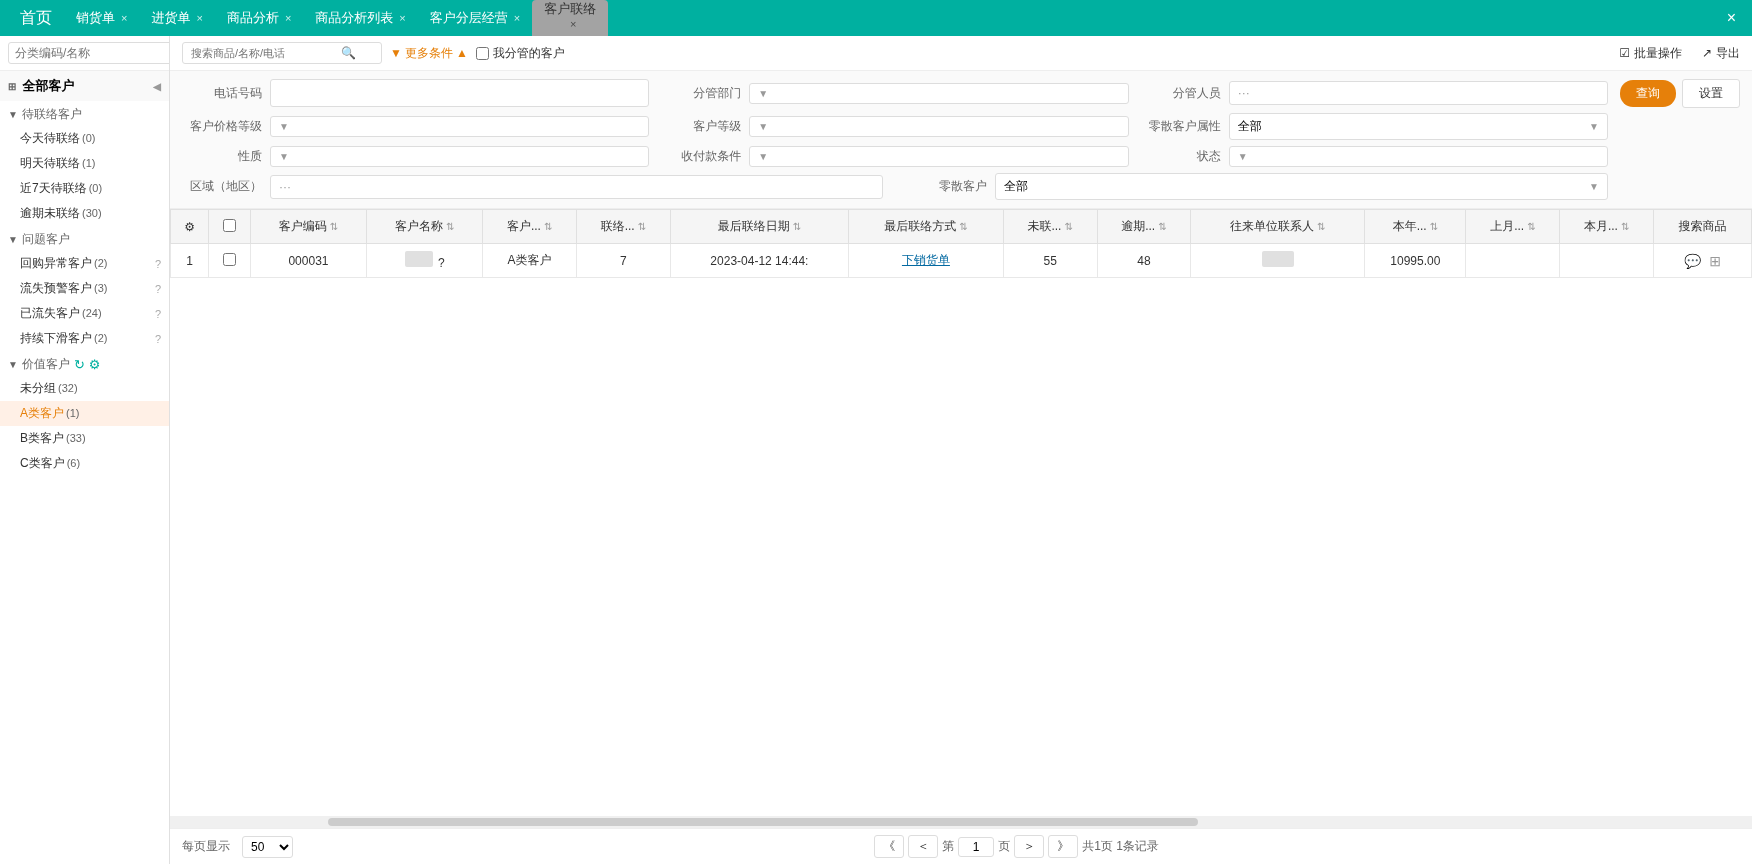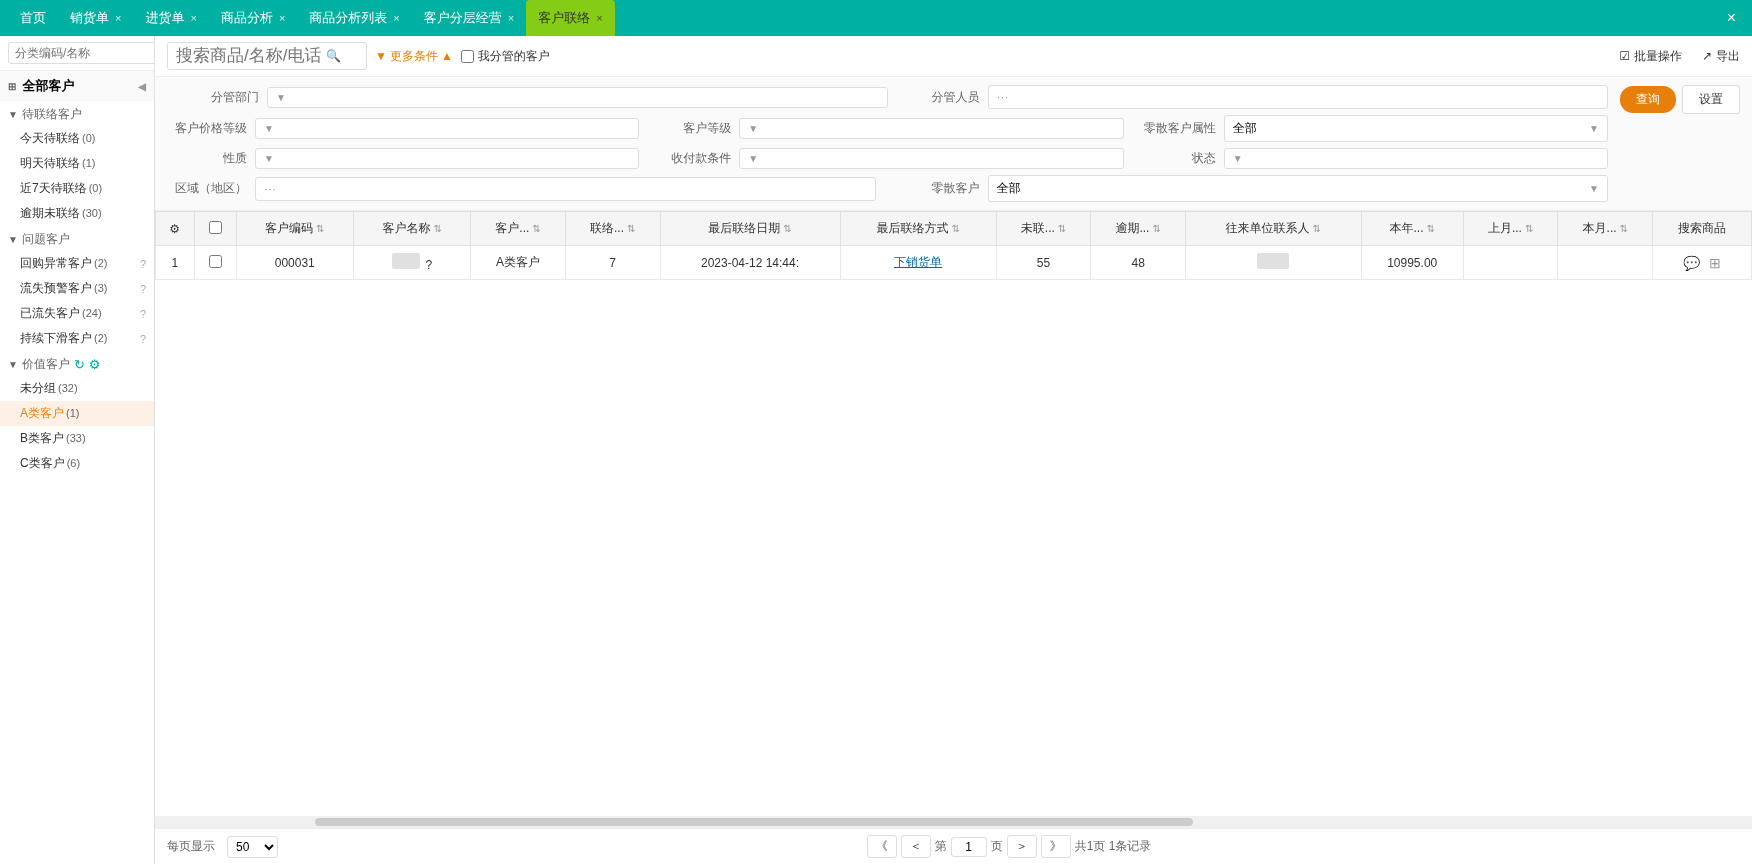--- a/index.html
+++ b/index.html
@@ -6,33 +6,33 @@
     body { font-family: 'Microsoft YaHei', Arial, sans-serif; font-size: 12px; background: #f5f5f5; width: 1752px; height: 864px; overflow: hidden; }
 
     
     .top-nav {
       display: flex; align-items: center; background: #00b0a0; height: 36px; padding: 0 8px;
     }
     .nav-tab {
       display: flex; align-items: center; padding: 0 12px; height: 36px; color: white;
       cursor: pointer; font-size: 13px; white-space: nowrap; position: relative;
     }
-    .nav-tab.home { font-size: 13px; }
+    .nav-tab.home { font-size: 16px; }
     .nav-tab .close-x { margin-left: 6px; font-size: 11px; opacity: 0.8; cursor: pointer; }
-    .nav-tab.active { background: #84cc16; color: #333; border-radius: 4px 4px 0 0; }
+    .nav-tab.active { background: #a3a3a3; color: #333; border-radius: 4px 4px 0 0; flex-direction: column; }
     .nav-tab.active .close-x { color: #333; }
     .nav-spacer { flex: 1; }
     .nav-close-btn { color: white; font-size: 16px; cursor: pointer; padding: 4px 8px; }
 
     
     .main-layout { display: flex; height: calc(864px - 36px); }
 
     
     .sidebar {
-      width: 155px; background: white; border-right: 1px solid #e0e0e0;
+      width: 170px; background: white; border-right: 1px solid #e0e0e0;
       display: flex; flex-direction: column; overflow-y: auto; flex-shrink: 0;
     }
     .sidebar-search {
       display: flex; align-items: center; padding: 6px 8px; border-bottom: 1px solid #eee;
     }
     .sidebar-search input {
       flex: 1; border: 1px solid #ddd; border-radius: 3px; padding: 3px 6px; font-size: 12px; outline: none;
     }
     .sidebar-section-header {
       display: flex; align-items: center; padding: 6px 8px; font-weight: bold; font-size: 13px;
@@ -57,21 +57,21 @@
 
     
     .filter-bar {
       display: flex; align-items: center; padding: 6px 12px; background: white;
       border-bottom: 1px solid #eee; gap: 8px;
     }
     .filter-search-box {
       display: flex; align-items: center; border: 1px solid #ddd; border-radius: 3px;
       padding: 3px 8px; background: white; width: 200px;
     }
-    .filter-search-box input { border: none; outline: none; font-size: 17px; width: 150px; }
+    .filter-search-box input { border: none; outline: none; font-size: 11px; width: 150px; }
     .filter-search-icon { color: #00b0a0; cursor: pointer; }
     .filter-more {
       display: flex; align-items: center; color: #e6800a; cursor: pointer; font-size: 12px; gap: 3px;
     }
     .filter-checkbox { display: flex; align-items: center; gap: 4px; font-size: 12px; color: #333; }
     .filter-checkbox input { cursor: pointer; }
     .filter-spacer { flex: 1; }
     .btn-batch { display: flex; align-items: center; gap: 4px; color: #333; cursor: pointer; font-size: 12px; }
     .btn-export { display: flex; align-items: center; gap: 4px; color: #333; cursor: pointer; font-size: 12px; }
 
@@ -289,20 +289,24 @@
         <span>↗</span>
         <span>导出</span>
       </div>
     </div>
 
     <div class="advanced-filter">
       <div style="display:flex; align-items:flex-start; gap:0;">
         <div style="flex:1;">
 
           <div class="filter-row">
+            <div class="filter-field">
+              <span class="filter-label">电话号码</span>
+              <div class="filter-input" style="min-height:28px;"></div>
+            </div>
             <div class="filter-divider"></div>
             <div class="filter-field">
               <span class="filter-label">分管部门</span>
               <div class="filter-input">
                 <span class="dropdown-arrow">▼</span>
               </div>
             </div>
             <div class="filter-divider"></div>
             <div class="filter-field">
               <span class="filter-label">分管人员</span>

